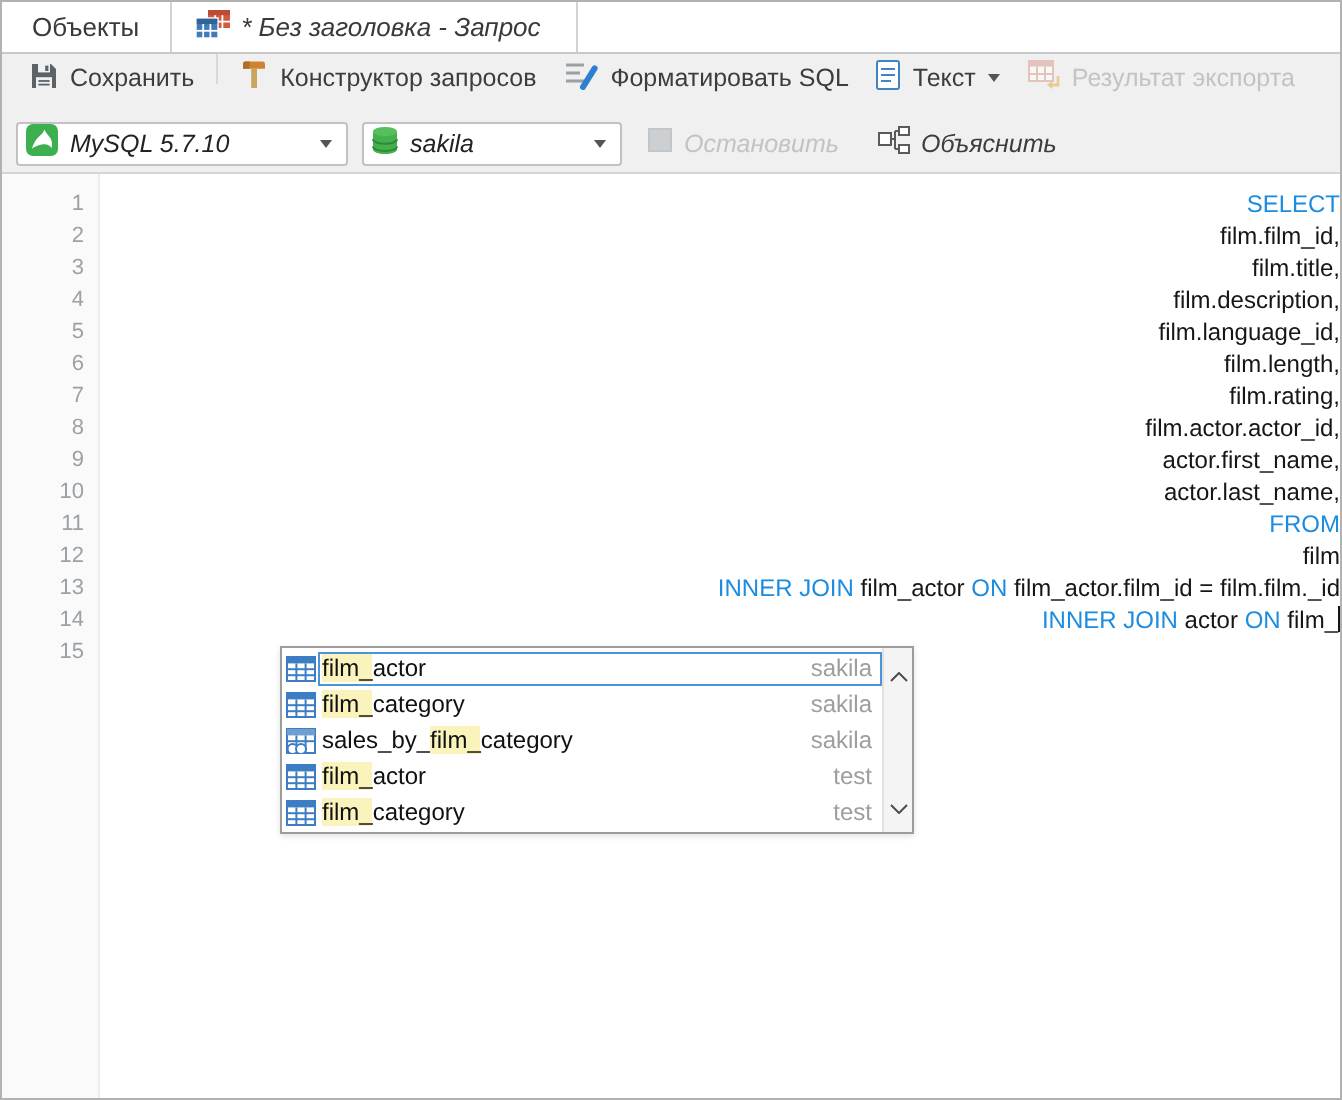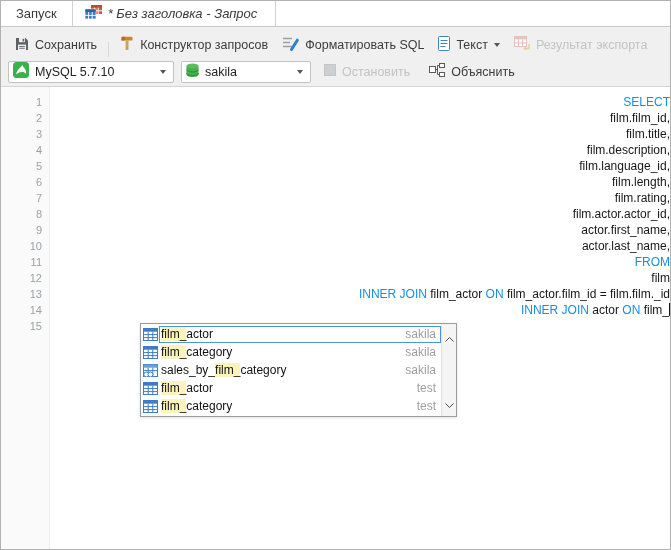--- a/index.html
+++ b/index.html
@@ -6,22 +6,22 @@
   *{box-sizing:border-box;}
   body{font-family:"Liberation Sans",sans-serif;}
   .window{position:relative;width:671px;height:550px;border:1px solid #b2b2b2;background:#fff;overflow:hidden;}
 
   
   .tabbar{height:26px;background:#fff;border-bottom:1px solid #c9c9c9;display:flex;align-items:stretch;}
   .tab{display:flex;align-items:center;gap:6px;padding:0 15px;font-size:13px;color:#3a3a3a;border-right:1px solid #d2d2d2;white-space:nowrap;}
   .tab.active{padding:0 18px 0 12px;font-style:italic;}
 
   
-  .toolbar1{height:30px;background:#f0f0f0;display:flex;align-items:flex-end;padding-left:8px;gap:2px;}
-  .toolbar2{height:30px;background:#f0f0f0;border-bottom:1px solid #d5d5d5;display:flex;align-items:center;padding-left:7px;gap:7px;}
+  .toolbar1{height:30px;background:#f0f0f0;display:flex;align-items:flex-start;padding-left:8px;gap:2px;}
+  .toolbar2{height:30px;background:#f0f0f0;border-bottom:1px solid #d5d5d5;display:flex;align-items:center;padding-left:7px;gap:7px;font-style:italic;}
   .tbtn{display:flex;align-items:center;gap:6px;padding:0 6px;height:24px;font-size:12.5px;color:#3d3d3d;white-space:nowrap;}
   .tbtn.disabled{color:#c3c3c3;}
   .vsep{width:1px;height:15px;background:#d8d8d8;margin:0 3px;}
   .tri{width:0;height:0;border-left:3.5px solid transparent;border-right:3.5px solid transparent;border-top:4px solid #555;display:inline-block;}
   .combo{height:22px;background:#fff;border:1px solid #c2c2c2;border-radius:2px;display:flex;align-items:center;gap:6px;padding:0 7px 0 4px;font-size:12.5px;color:#222;}
   .combo .tri{margin-left:auto;}
   .combo.conn{width:166px;}
   .combo.db{width:130px;}
 
   
@@ -44,21 +44,21 @@
   .ac-db{color:#9e9e9e;}
   .ac-scroll{width:15px;background:#f4f4f4;border-left:1px solid #e2e2e2;display:flex;flex-direction:column;justify-content:space-between;align-items:center;padding:4px 0;}
 </style>
 </head>
 <body>
 
 <div class="window">
 
   <div class="tabbar">
     <div class="tab">
-      <span>Запуск</span>
+      <span>Объекты</span>
     </div>
     <div class="tab active">
       <span>
         <svg width="17" height="15" viewBox="0 0 17 15">
           <rect x="6" y="0" width="11" height="9" fill="#cf5b40"></rect>
           <rect x="6" y="0" width="11" height="2.6" fill="#bb4c33"></rect>
           <line x1="9.6" y1="2.6" x2="9.6" y2="9" stroke="#fff" stroke-width="0.9"></line>
           <line x1="13.2" y1="2.6" x2="13.2" y2="9" stroke="#fff" stroke-width="0.9"></line>
           <line x1="6" y1="5.8" x2="17" y2="5.8" stroke="#fff" stroke-width="0.9"></line>
           <rect x="0" y="4" width="11" height="10" fill="#3e7bb8" stroke="#fff" stroke-width="0.7"></rect>

